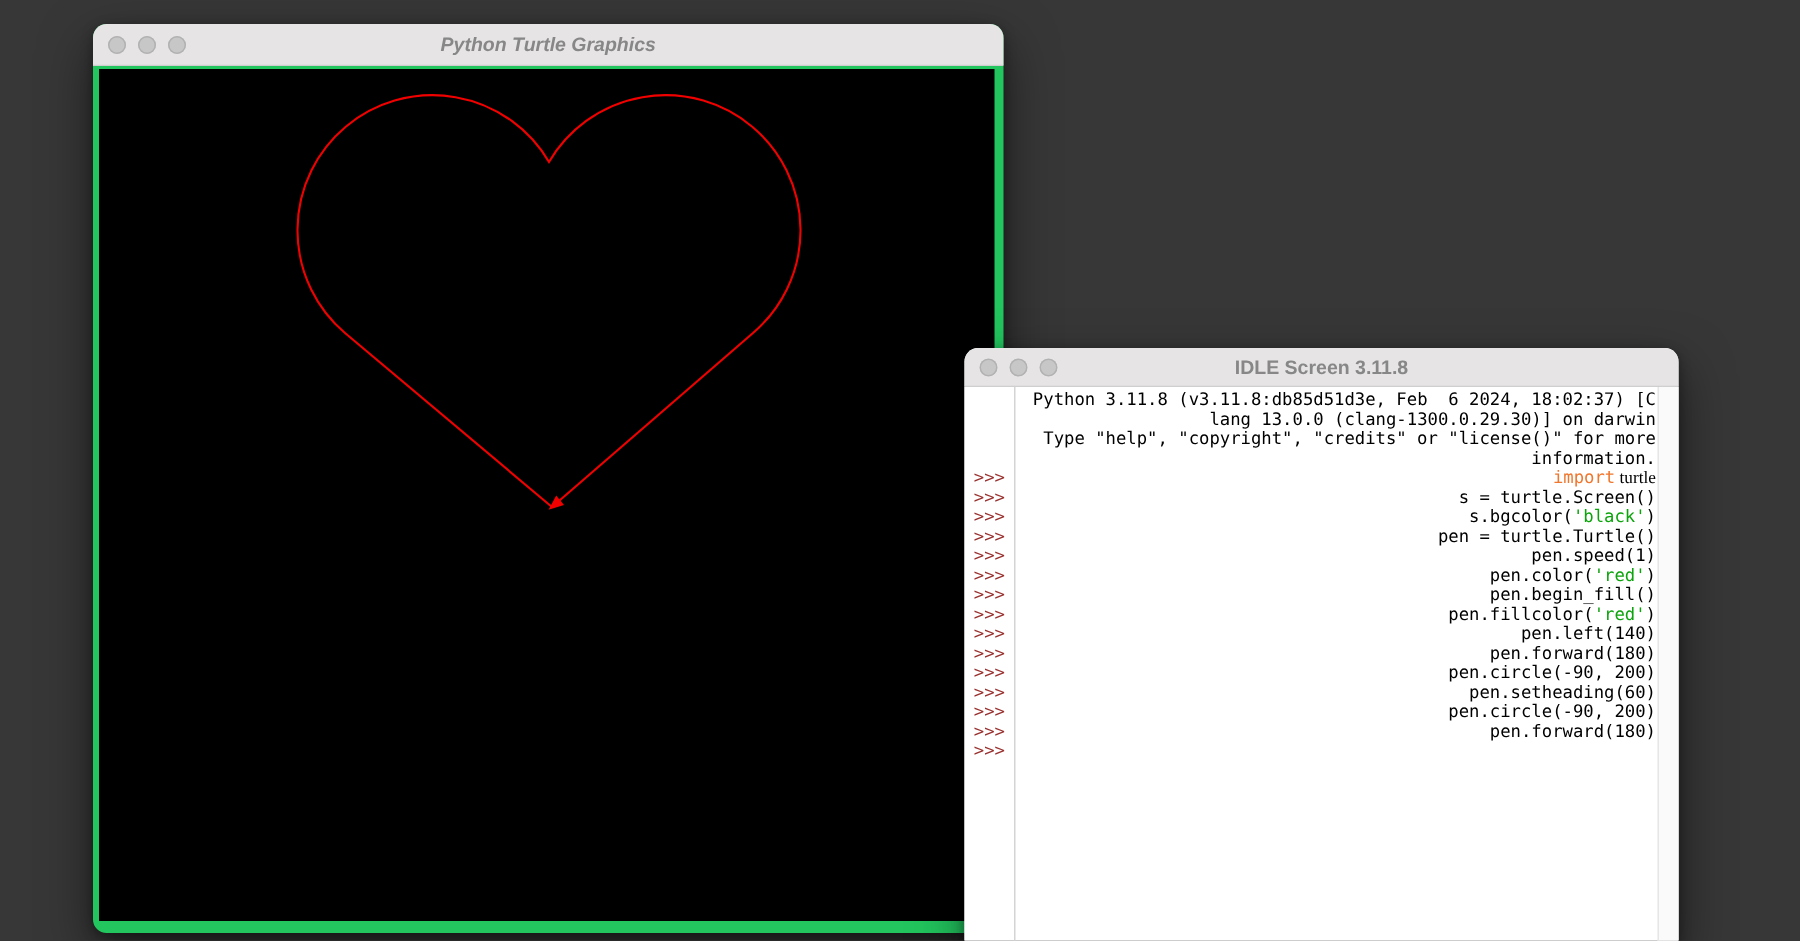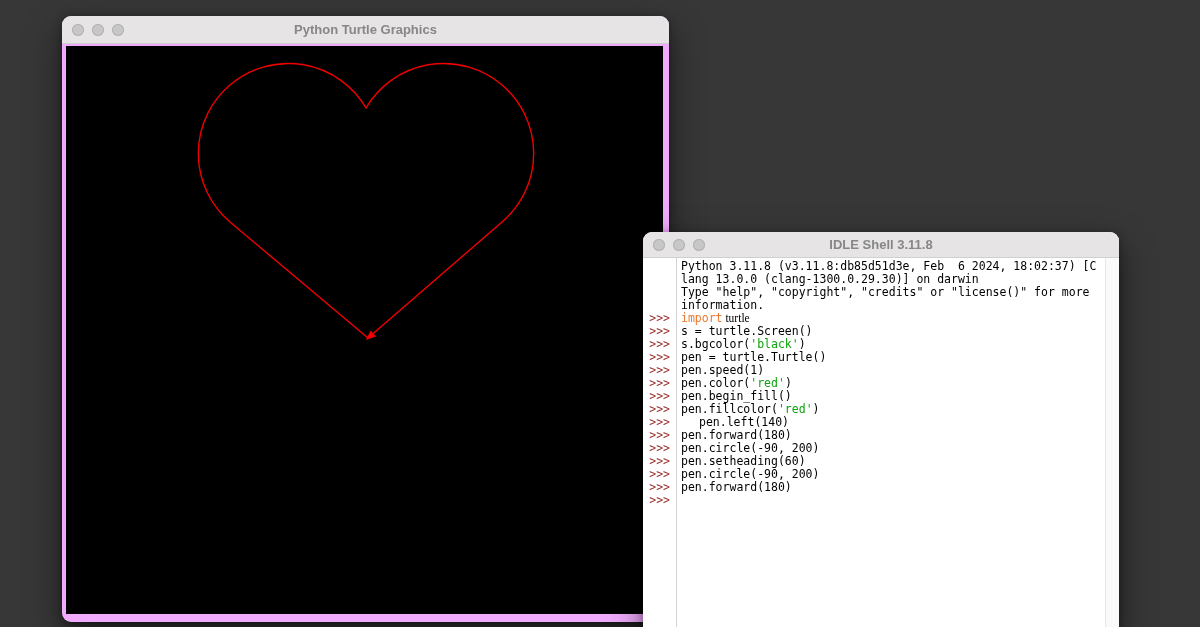--- a/index.html
+++ b/index.html
@@ -42,22 +42,23 @@
     width: 12px; height: 12px;
     border-radius: 50%;
     background: #c7c7c7;
     box-shadow: inset 0 0 0 1px #b2b2b2;
   }
 
   
   .turtle-window {
     left: 62px; top: 16px;
     width: 607px; height: 606px;
-    background: #f0abfc;
+    background: #22c55e;
     border-radius: 9px;
+    font-style: italic;
   }
   .turtle-window .titlebar { height: 28px; border-radius: 9px 9px 0 0; }
   .turtle-canvas {
     margin: 2px 6px 8px 4px;
     width: 597px; height: 568px;
     background: #000000;
   }
   .turtle-canvas svg { display: block; width: 597px; height: 568px; }
 
   
@@ -97,21 +98,21 @@
     line-height: 13px;
     font-family: "DejaVu Sans Mono", monospace;
     font-size: 11.5px;
     white-space: pre;
   }
   .shell-line .gutter {
     flex: 0 0 33px;
     text-align: right;
     padding-right: 6px;
   }
-  .shell-line .code { flex: 1; padding-left: 5px; overflow: hidden; }
+  .shell-line .code { flex: 1; padding-left: 5px; overflow: hidden; text-align: right; }
 </style>
 </head>
 <body>
 
 <div class="desktop" style="background: rgb(55, 55, 55);">
 
   <section class="window turtle-window">
     <header class="titlebar">
       <div class="traffic-lights">
         <span class="light"></span>
@@ -128,21 +129,21 @@
     </div>
   </section>
 
   <section class="window idle-window">
     <header class="titlebar">
       <div class="traffic-lights">
         <span class="light"></span>
         <span class="light"></span>
         <span class="light"></span>
       </div>
-      <div class="title">IDLE Shell 3.11.8</div>
+      <div class="title">IDLE Screen 3.11.8</div>
     </header>
     <div class="shell">
       <div class="gutter-divider"></div>
       <div class="shell-lines">
           <div class="shell-line"><span class="gutter" style="color: rgb(153, 48, 46);"></span><span class="code"><span style="color: rgb(0, 0, 0);">Python 3.11.8 (v3.11.8:db85d51d3e, Feb  6 2024, 18:02:37) [C</span></span></div>
           <div class="shell-line"><span class="gutter" style="color: rgb(153, 48, 46);"></span><span class="code"><span style="color: rgb(0, 0, 0); margin-top: 43px;">lang 13.0.0 (clang-1300.0.29.30)] on darwin</span></span></div>
           <div class="shell-line"><span class="gutter" style="color: rgb(153, 48, 46);"></span><span class="code"><span style="color: rgb(0, 0, 0);">Type "help", "copyright", "credits" or "license()" for more</span></span></div>
           <div class="shell-line"><span class="gutter" style="color: rgb(153, 48, 46);"></span><span class="code"><span style="color: rgb(0, 0, 0);">information.</span></span></div>
           <div class="shell-line"><span class="gutter" style="color: rgb(153, 48, 46);">&gt;&gt;&gt;</span><span class="code"><span style="color: rgb(240, 119, 46);">import</span><span style="color: rgb(0, 0, 0); font-family: Liberation Serif, serif;"> turtle</span></span></div>
           <div class="shell-line"><span class="gutter" style="color: rgb(153, 48, 46);">&gt;&gt;&gt;</span><span class="code"><span style="color: rgb(0, 0, 0);">s = turtle.Screen()</span></span></div>

